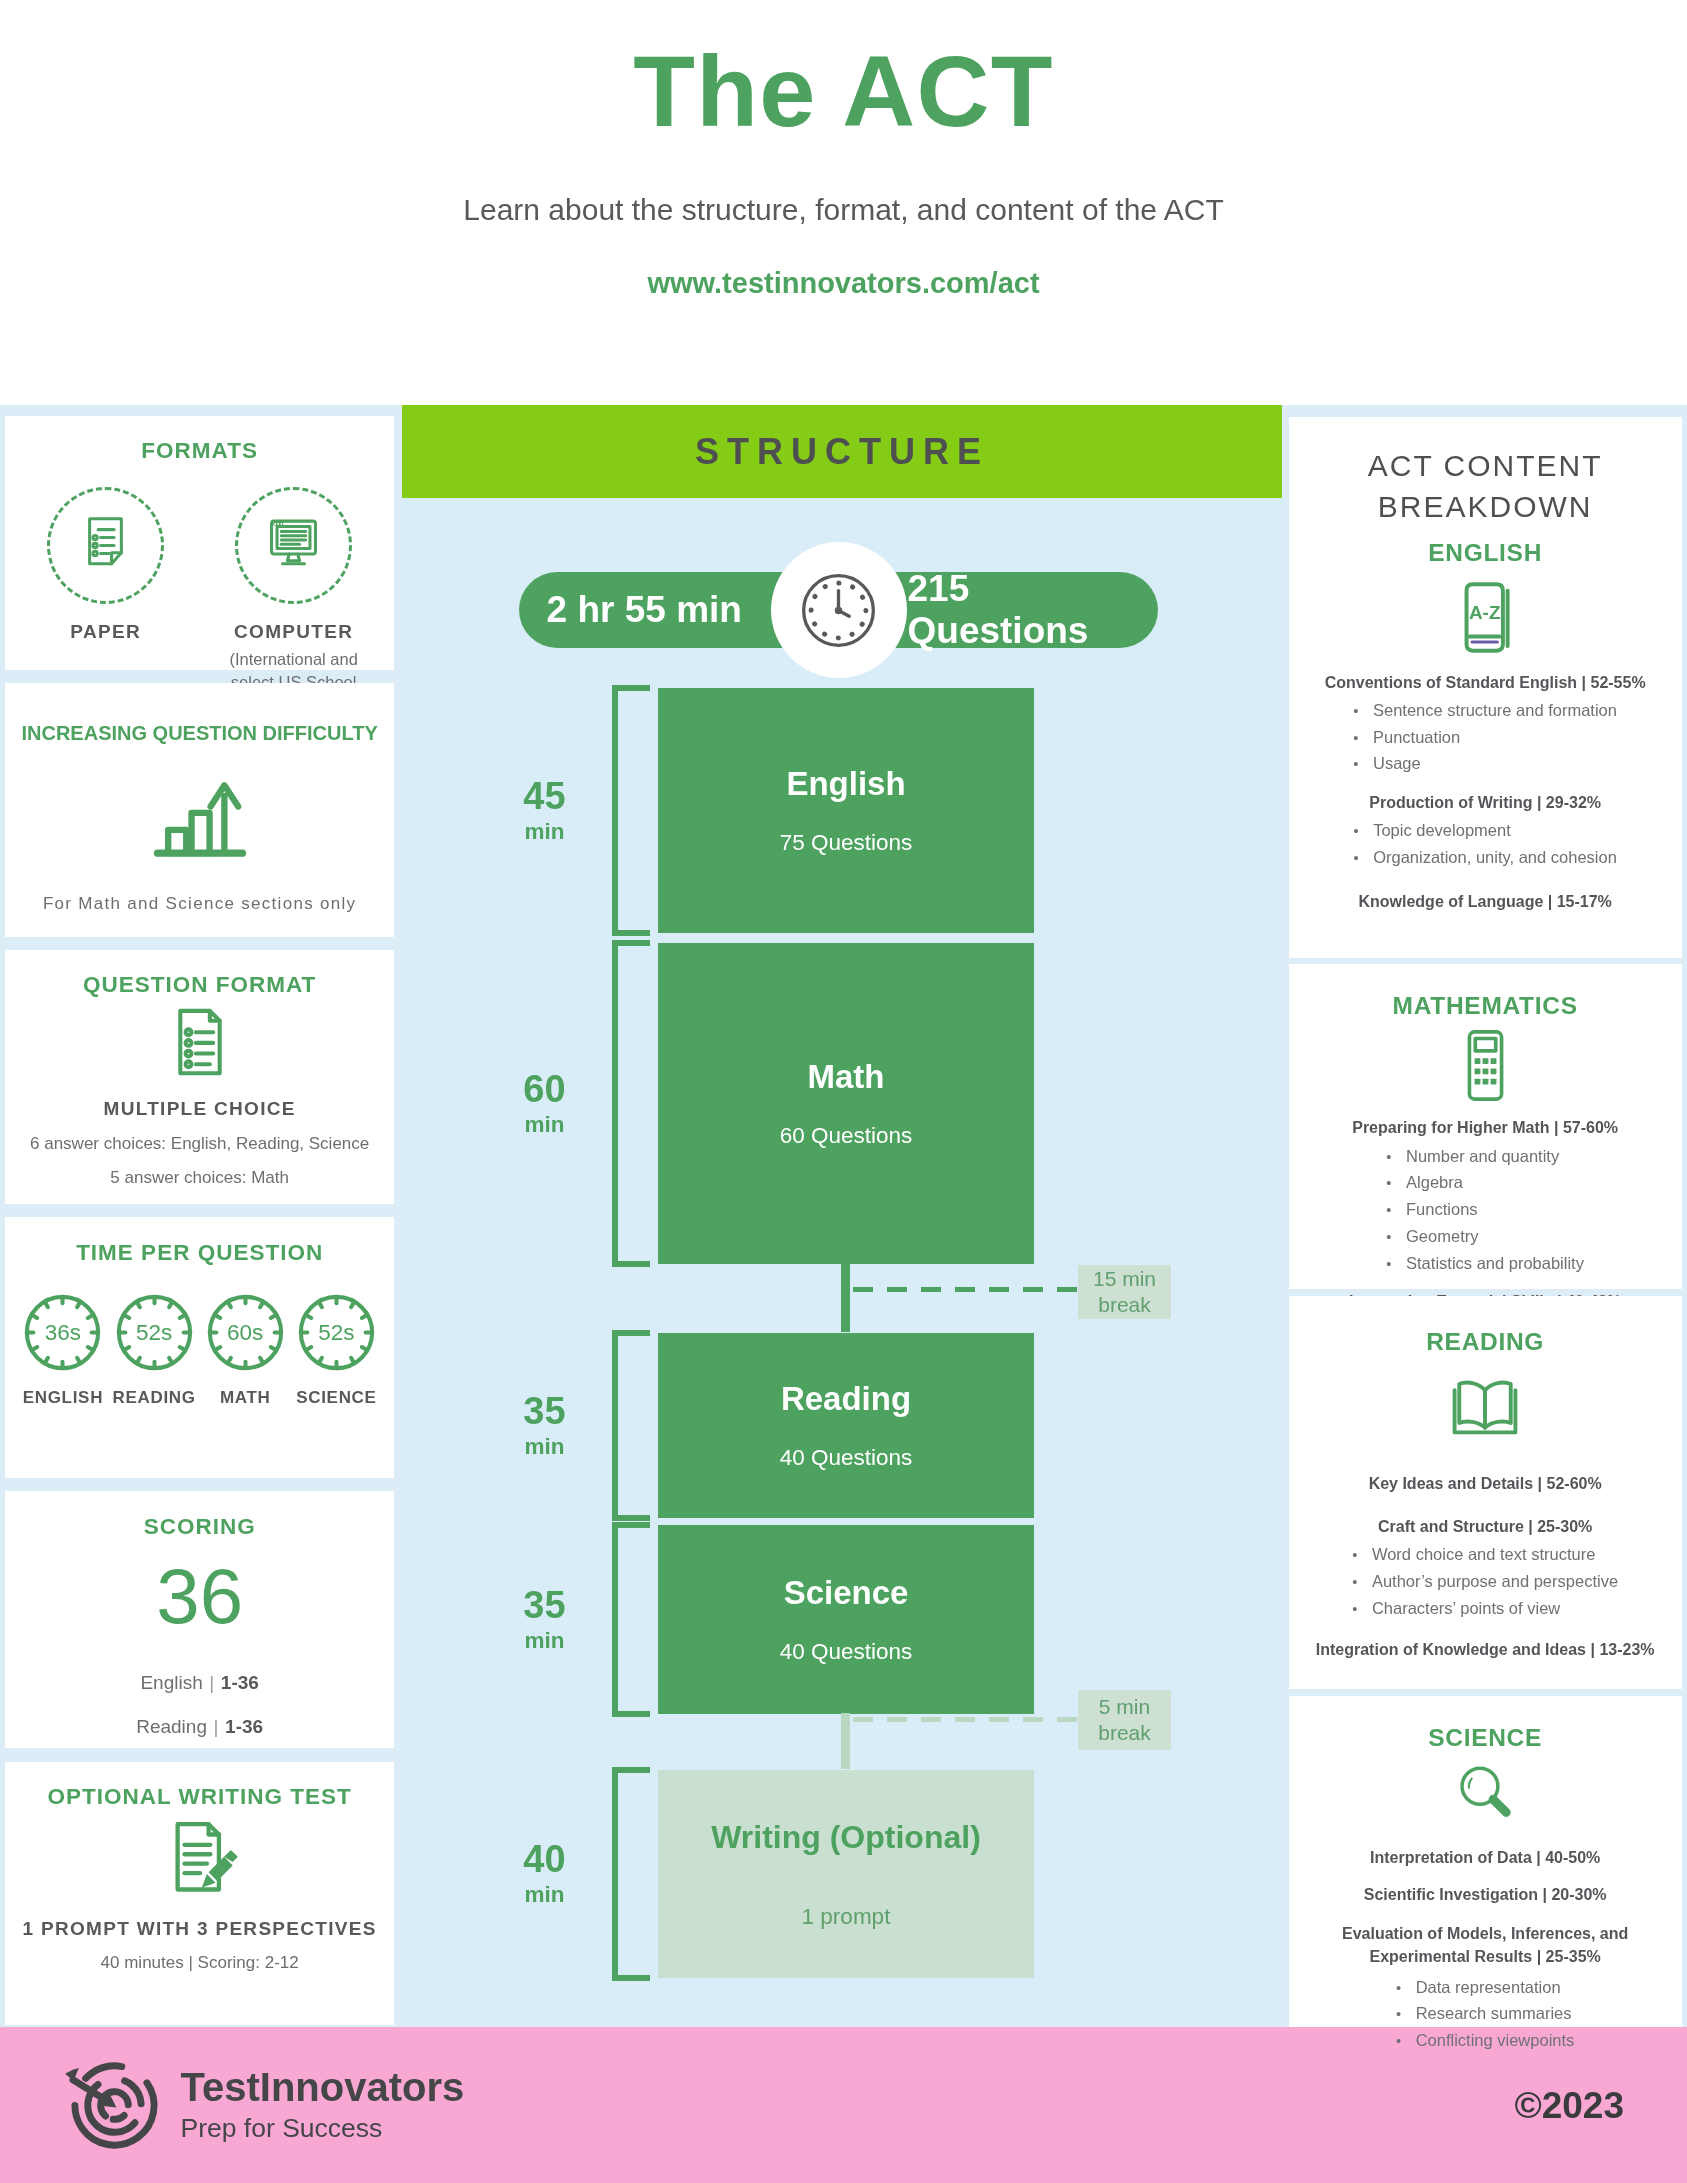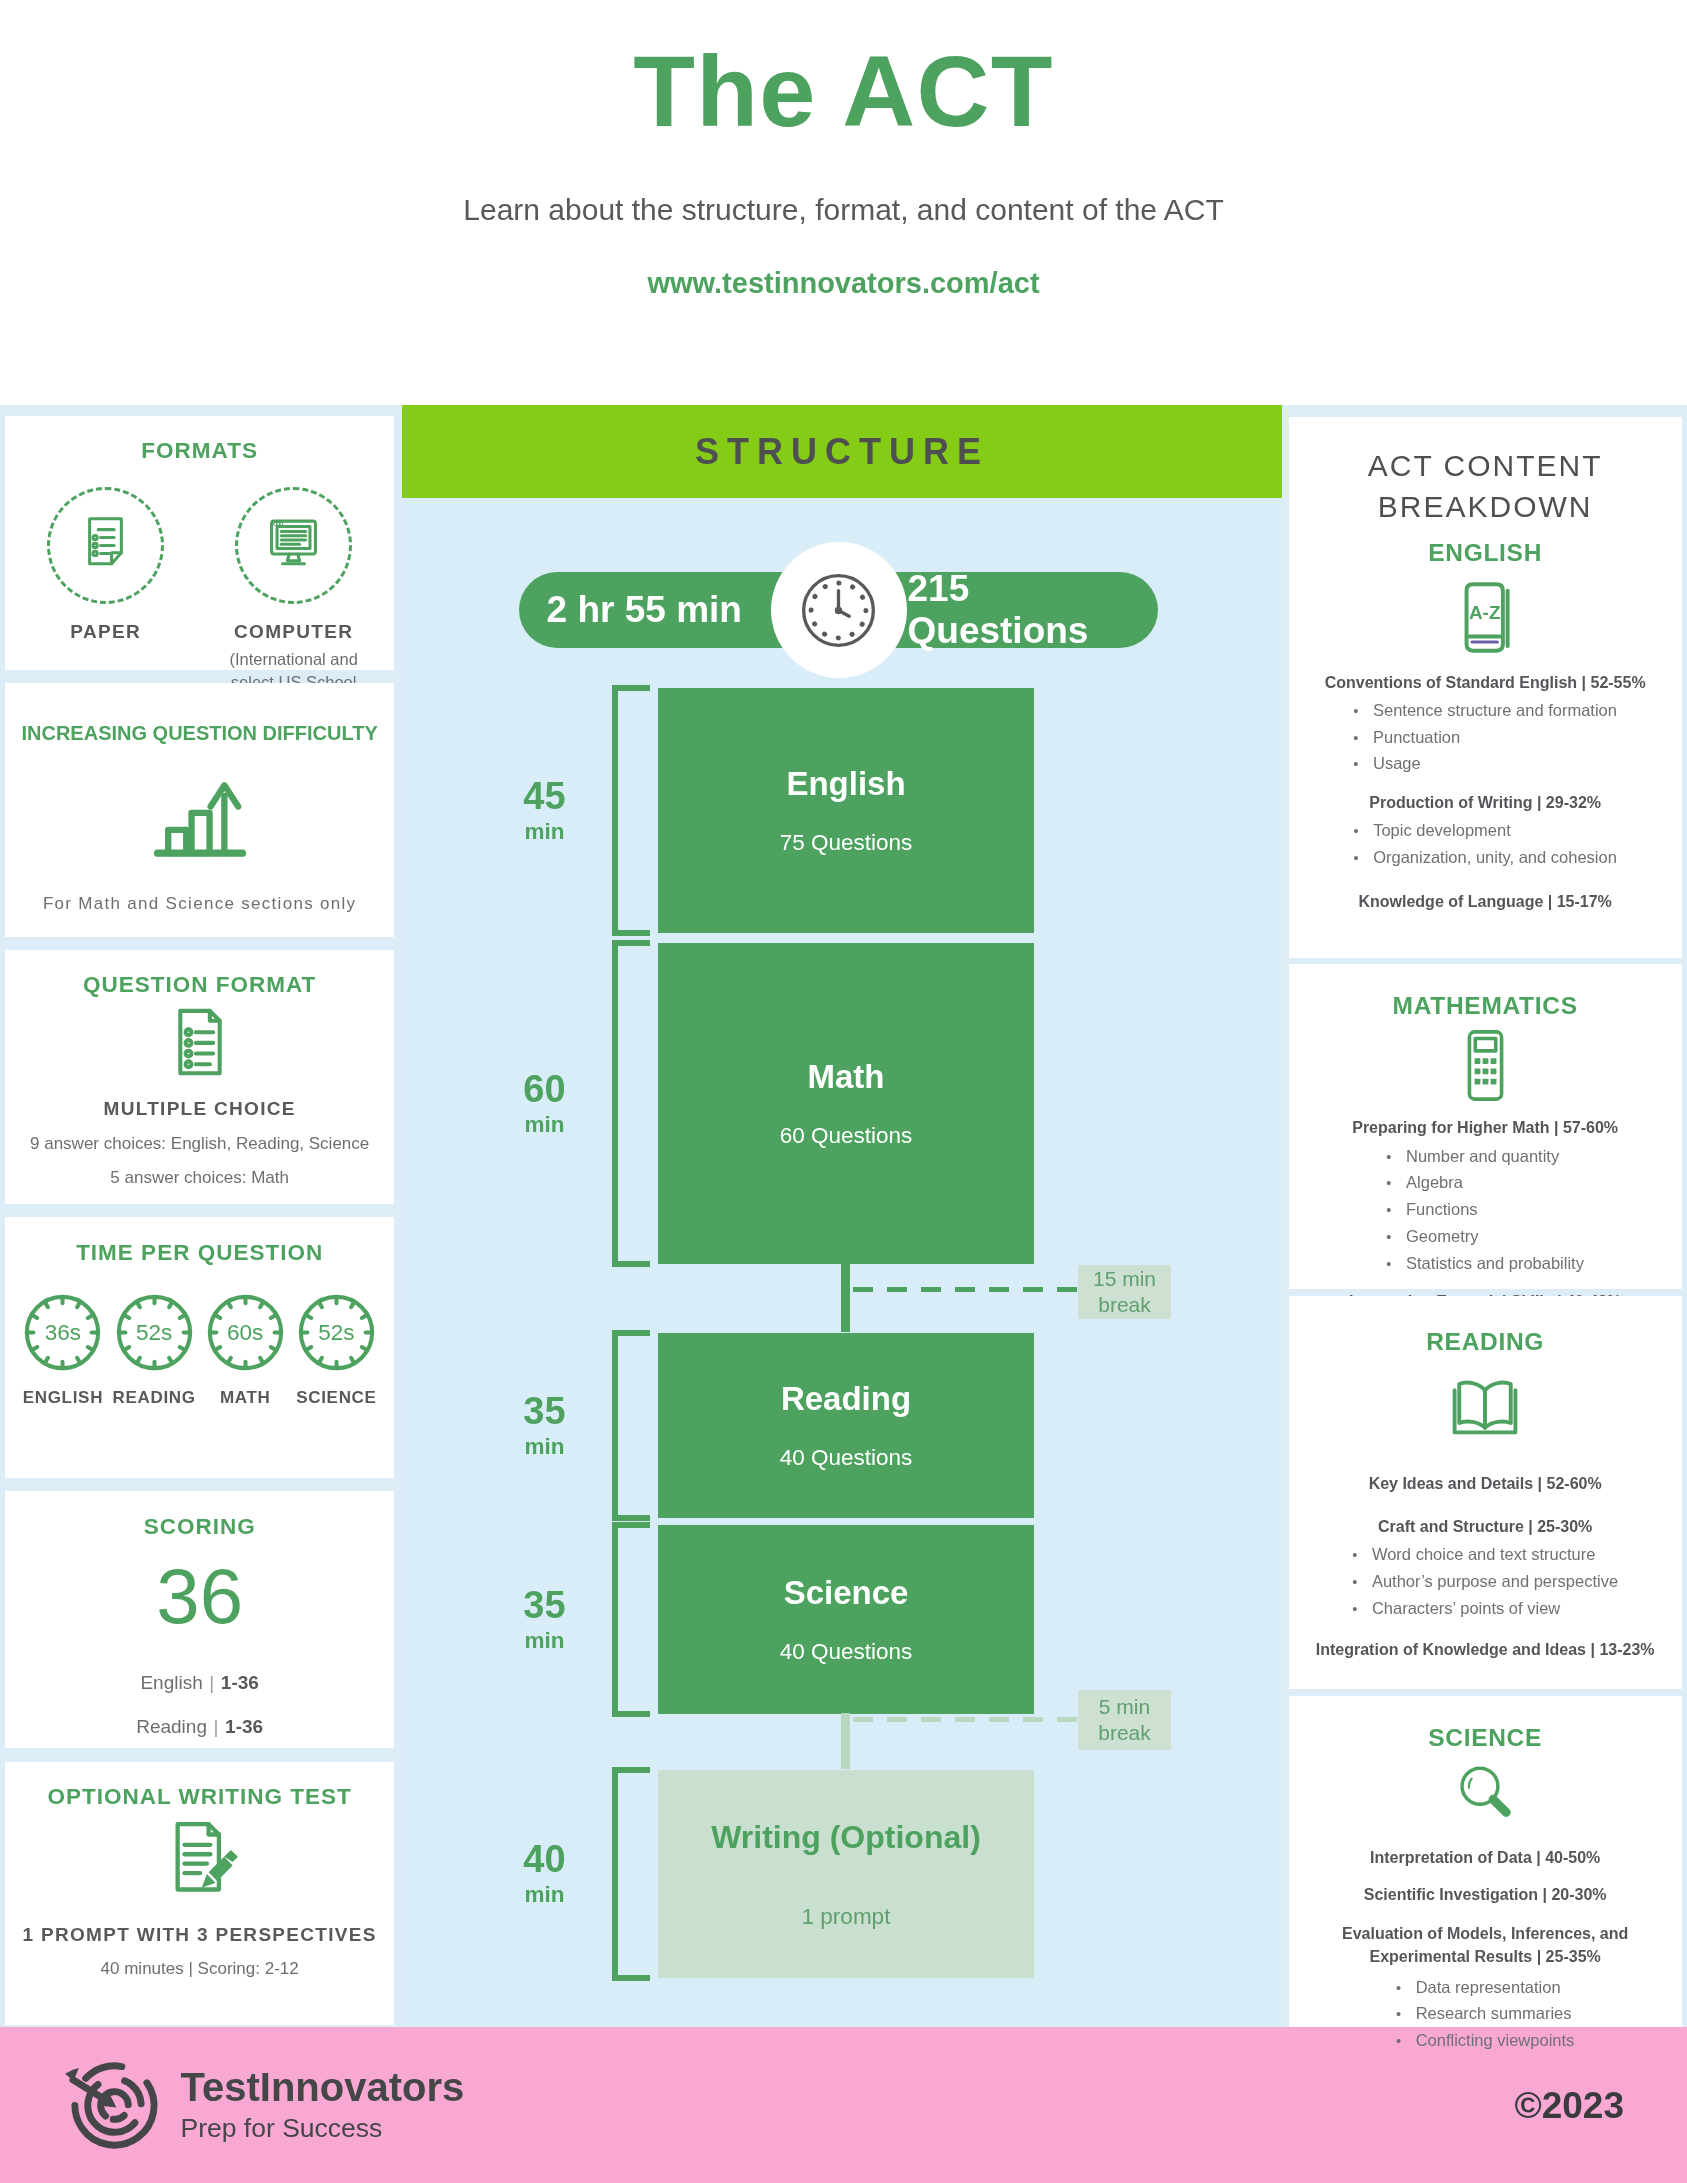--- a/index.html
+++ b/index.html
@@ -199,21 +199,21 @@
           <circle cx="36" cy="32" r="3.5"></circle>
             <line x1="45" y1="32" x2="66" y2="32"></line>
           <circle cx="36" cy="45" r="3.5"></circle>
             <line x1="45" y1="45" x2="66" y2="45"></line>
           <circle cx="36" cy="58" r="3.5"></circle>
             <line x1="45" y1="58" x2="66" y2="58"></line>
           <circle cx="36" cy="71" r="3.5"></circle>
             <line x1="45" y1="71" x2="62" y2="71"></line>
         </svg>
         <div class="lc-sub">MULTIPLE CHOICE</div>
-        <div class="lc-note" style="margin-top:12px">9 answer choices: English, Reading, Science</div>
+        <div class="lc-note" style="margin-top:12px">6 answer choices: English, Reading, Science</div>
         <div class="lc-note" style="margin-top:9.3px">5 answer choices: Math</div>
       </div>
 
       <div class="card lc" style="height:261px">
         <div class="lc-h">TIME PER QUESTION</div>
         <div class="clock-row">
           <div class="clock-item">
             <div class="clock-face">
               <svg width="81" height="81" viewBox="0 0 100 100">
                   <use href="#tickclock"></use>
@@ -274,21 +274,21 @@
           <line x1="32" y1="30" x2="62" y2="30"></line>
             <line x1="32" y1="41" x2="62" y2="41"></line>
           <line x1="32" y1="52" x2="58" y2="52"></line>
             <line x1="32" y1="63" x2="50" y2="63"></line>
           <g fill="#4da25f" stroke="none">
             <polygon points="60,62 78,44 88,54 70,72"></polygon>
             <polygon points="58,64 68,74 52,80"></polygon>
             <polygon points="80,42 86,36 94,44 88,50 78,44"></polygon>
           </g>
         </svg>
-        <div class="lc-sub" style="margin-top:19px">1 PROMPT WITH 3 PERSPECTIVES</div>
+        <div class="lc-sub" style="margin-top:13px">1 PROMPT WITH 3 PERSPECTIVES</div>
         <div class="lc-note" style="margin-top:10.6px">40 minutes | Scoring: 2-12</div>
       </div>
     </div>
 
     <div class="col-mid">
       <div class="mid-header">
         <span>STRUCTURE</span>
       </div>
       <div class="mid-body">
 

